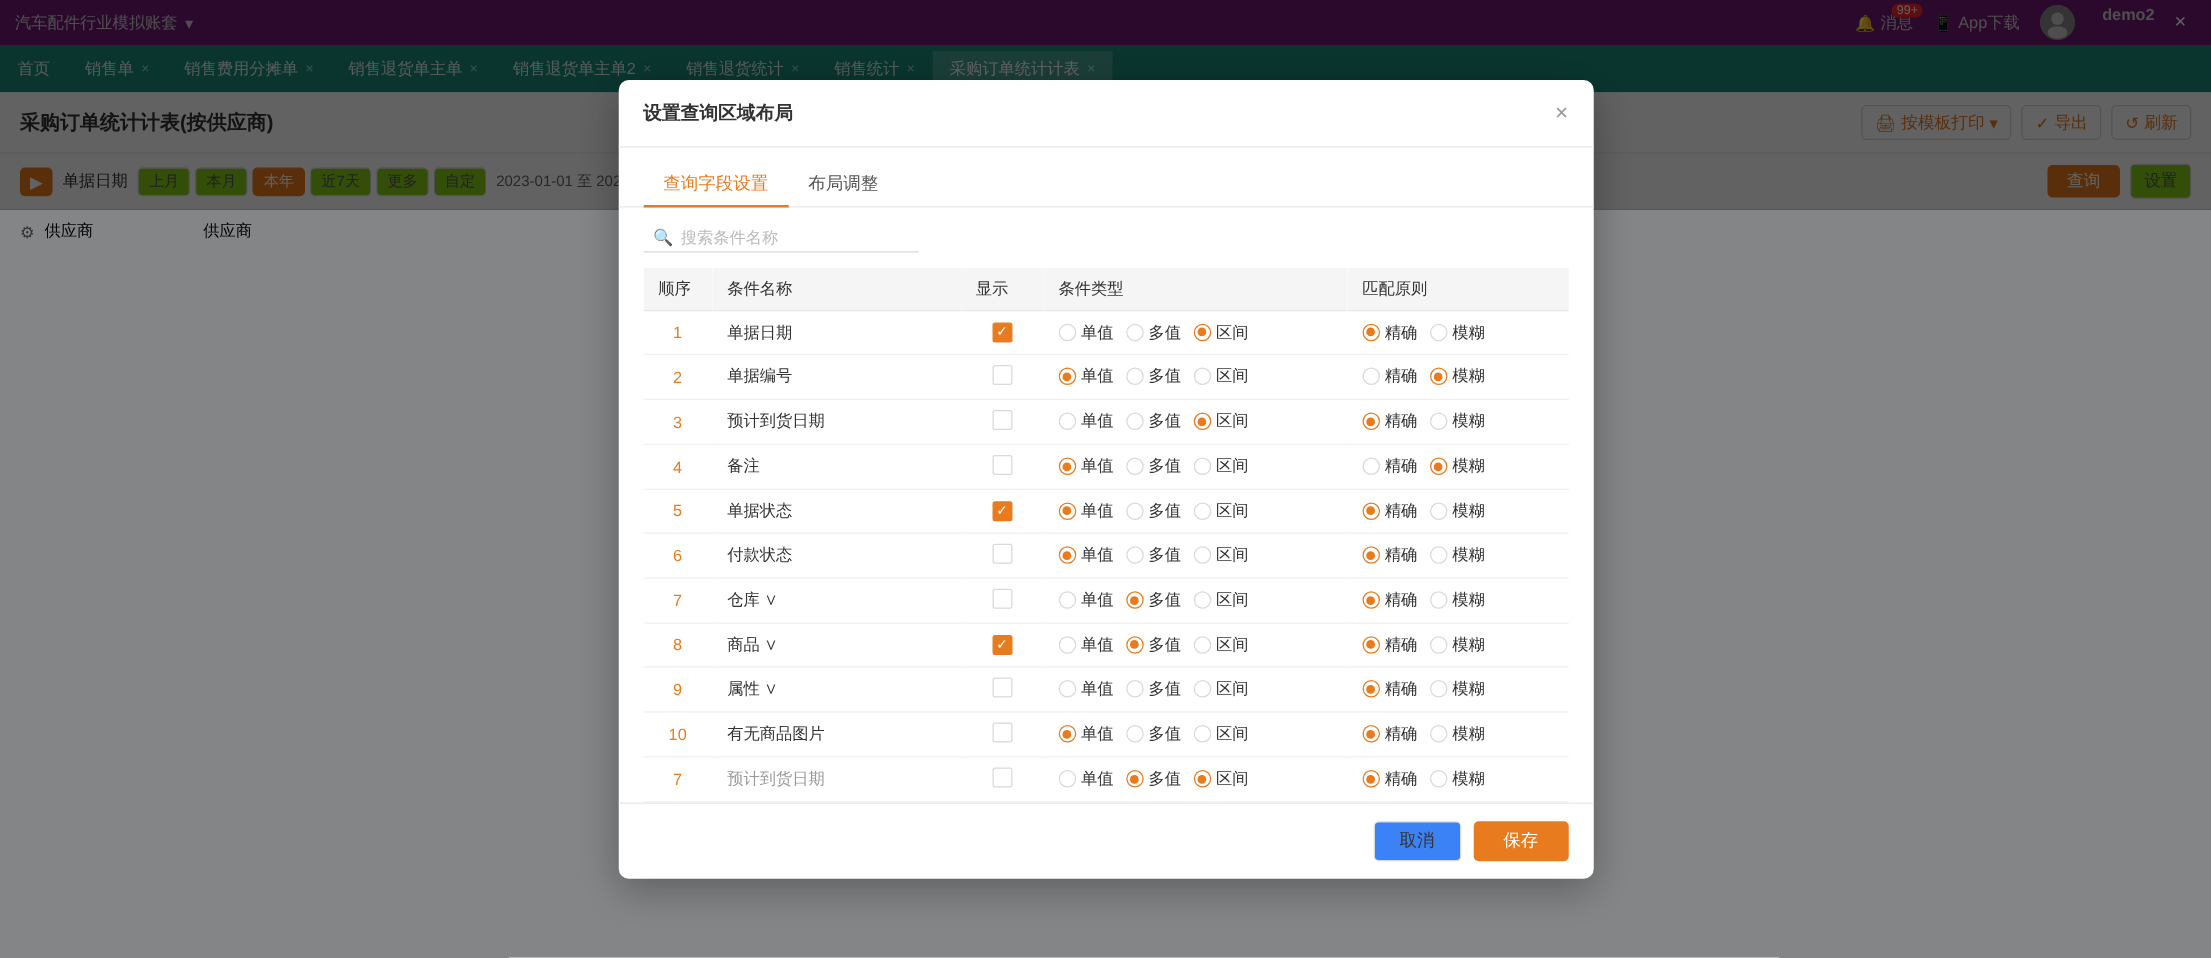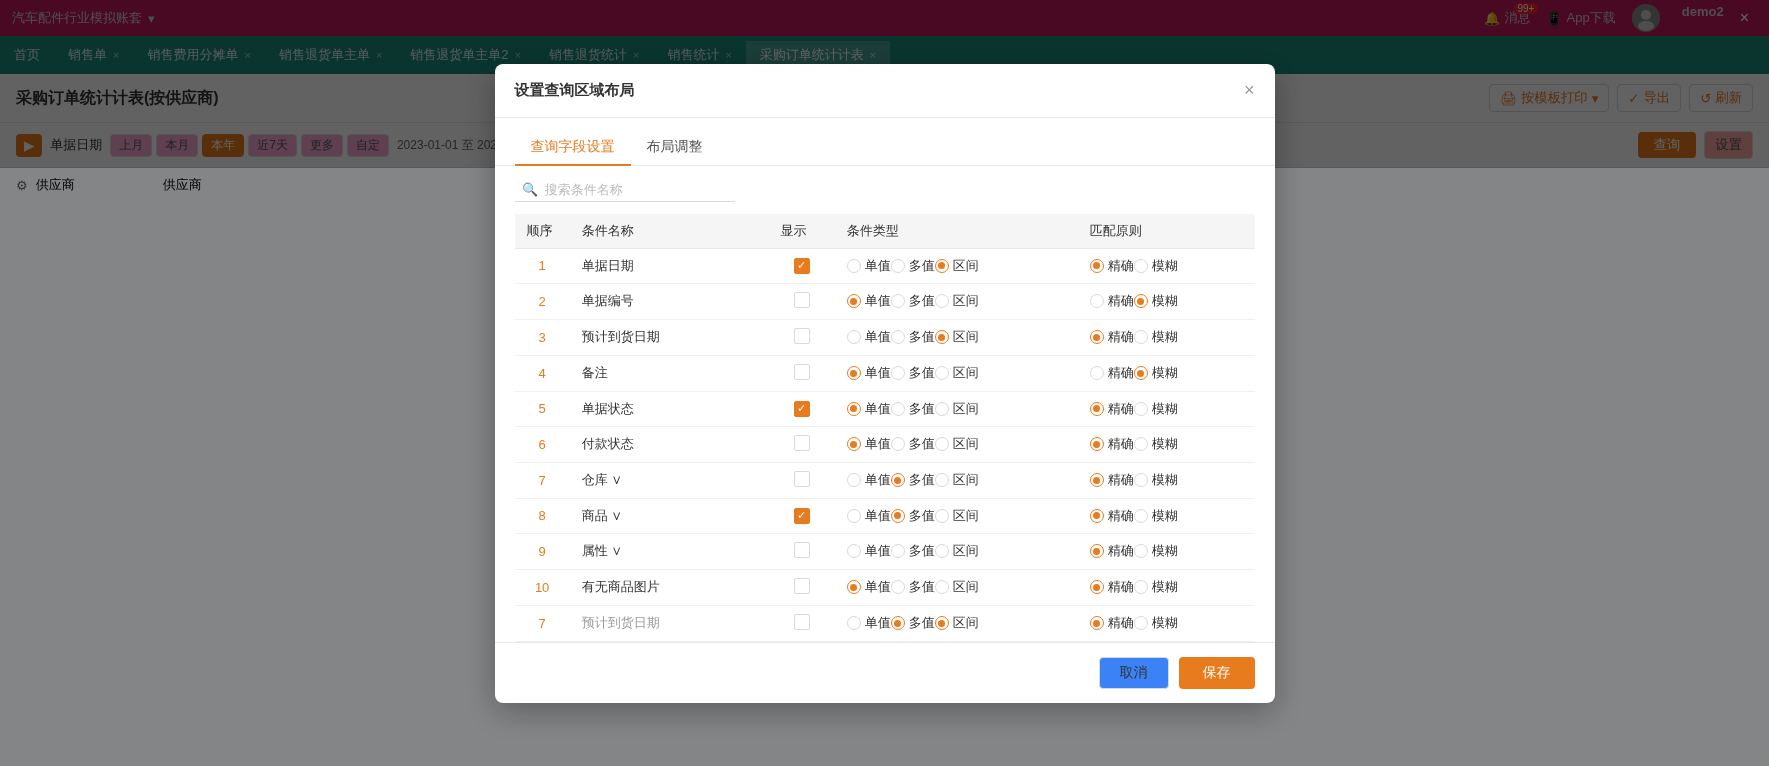--- a/index.html
+++ b/index.html
@@ -1,20 +1,20 @@
 <!DOCTYPE html>
 <html><head>
   <meta charset="utf-8">
   <style>
     * { box-sizing: border-box; margin: 0; padding: 0; }
     body { font-family: 'Microsoft YaHei', Arial, sans-serif; font-size: 13px; background: #f0f2f5; overflow: hidden; }
 
     
     .top-bar {
-      background: #be185d;
+      background: #701a75;
       height: 36px;
       display: flex;
       align-items: center;
       justify-content: space-between;
       padding: 0 12px;
       color: #ccc;
     }
     .top-bar-left { font-size: 13px; display: flex; align-items: center; gap: 6px; }
     .top-bar-right { display: flex; align-items: center; gap: 16px; font-size: 13px; }
     .notification-btn { display: flex; align-items: center; gap: 4px; cursor: pointer; position: relative; }
@@ -66,26 +66,26 @@
       background: white;
       padding: 8px 16px;
       border-bottom: 1px solid #e8e8e8;
       display: flex;
       align-items: center;
       gap: 8px;
     }
     .filter-toggle { background: #e87b1e; color: white; border: none; padding: 4px 8px; border-radius: 4px; cursor: pointer; }
     .filter-label { color: #333; font-size: 13px; }
     .date-shortcuts { display: flex; align-items: center; gap: 4px; }
-    .date-btn { border: 1px solid #d9d9d9; background: #f9a8d4; padding: 2px 8px; border-radius: 4px; cursor: pointer; font-size: 12px; color: #555; }
+    .date-btn { border: 1px solid #d9d9d9; background: #84cc16; padding: 2px 8px; border-radius: 4px; cursor: pointer; font-size: 12px; color: #555; }
     .date-btn.active { background: #e87b1e; color: white; border-color: #e87b1e; }
     .date-range { color: #666; font-size: 12px; }
     .filter-more { color: #999; cursor: pointer; }
     .btn-query { background: #e87b1e; color: white; border: none; padding: 4px 16px; border-radius: 4px; cursor: pointer; margin-left: auto; }
-    .btn-settings { border: 1px solid #d9d9d9; background: #fca5a5; padding: 4px 10px; border-radius: 4px; cursor: pointer; color: #555; }
+    .btn-settings { border: 1px solid #d9d9d9; background: #84cc16; padding: 4px 10px; border-radius: 4px; cursor: pointer; color: #555; }
 
     
     .table-area { padding: 0 16px 16px; }
     .table-header { display: flex; align-items: center; padding: 8px 0; gap: 8px; }
     .gear-icon { color: #888; cursor: pointer; }
 
     
     .overlay {
       position: fixed;
       top: 0; left: 0; right: 0; bottom: 0;
@@ -200,21 +200,21 @@
       background: white;
     }
     .custom-check.checked {
       background: #e87b1e;
       border-color: #e87b1e;
       color: white;
     }
     .custom-check.checked::after { content: '✓'; font-size: 11px; color: white; }
 
     
-    .radio-group { display: flex; align-items: center; }
+    .radio-group { display: flex; align-items: center; gap: 10px; }
     .radio-item { display: flex; align-items: center; gap: 4px; cursor: pointer; }
     .radio-circle {
       width: 14px; height: 14px;
       border-radius: 50%;
       border: 1.5px solid #d9d9d9;
       display: inline-flex; align-items: center; justify-content: center;
       background: white;
     }
     .radio-circle.selected {
       border-color: #e87b1e;

